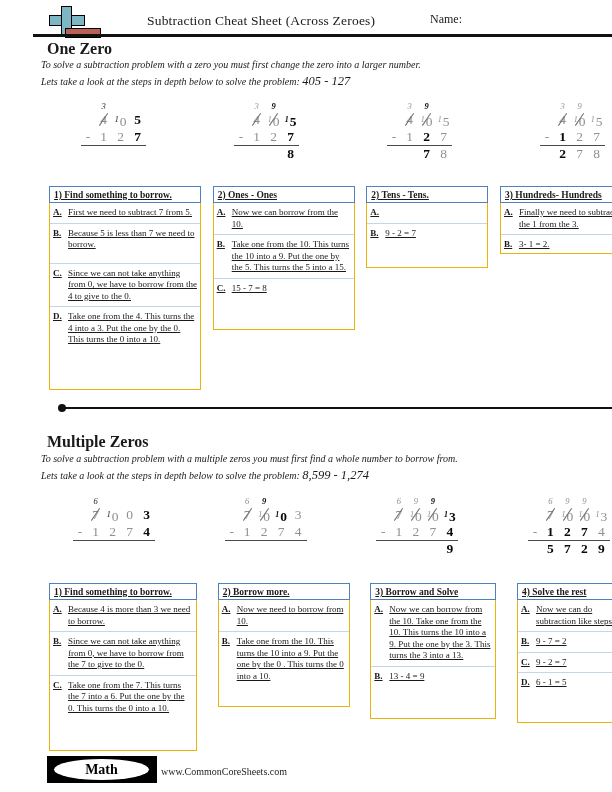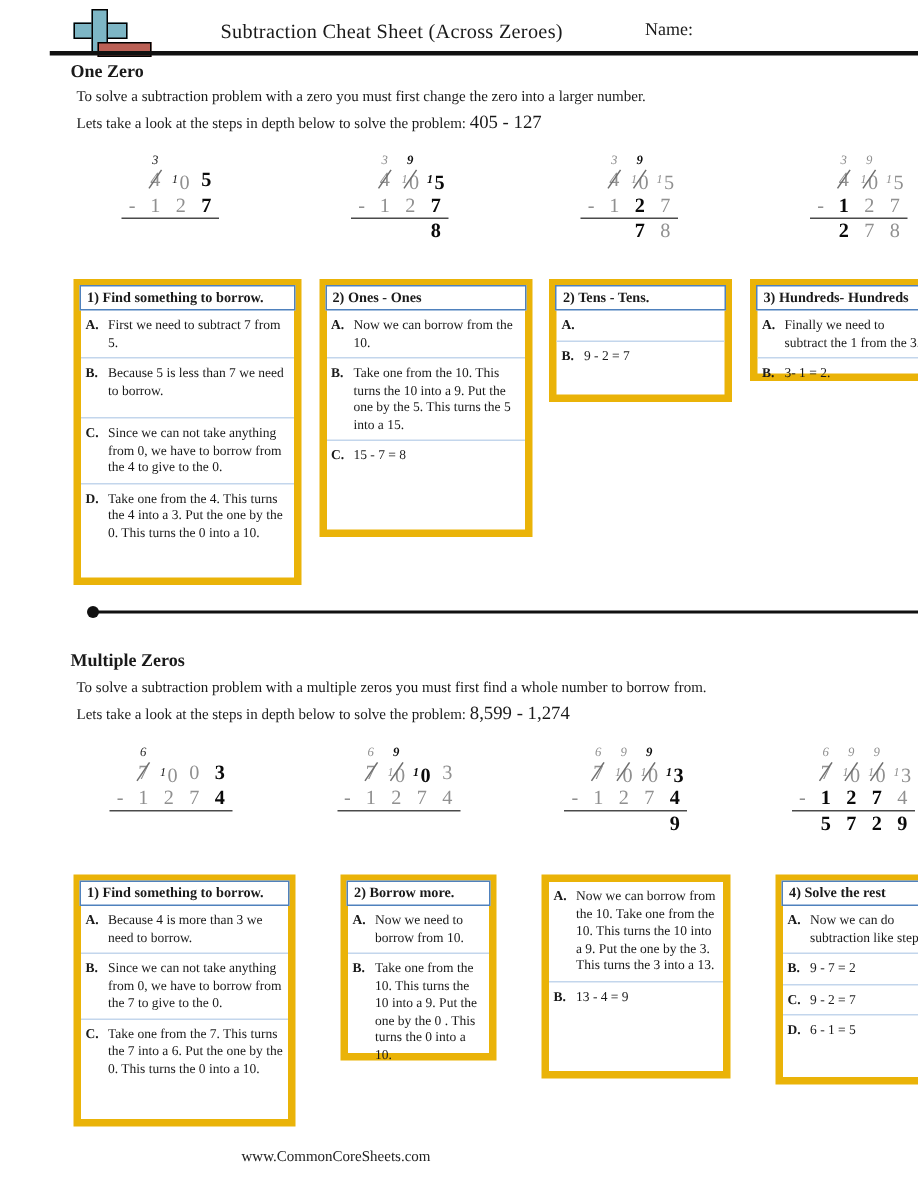--- a/index.html
+++ b/index.html
@@ -10,22 +10,22 @@
   
   .logo { position:absolute; left:13px; top:4px; width:60px; height:36px; }
   .logo .pv { position:absolute; left:15px; top:2px; width:11px; height:30px; background:#7db6c5; border:1.6px solid #000; }
   .logo .ph { position:absolute; left:3px; top:11px; width:36px; height:11px; background:#7db6c5; border:1.6px solid #000; }
   .logo .bar { position:absolute; left:19px; top:24px; width:36px; height:10px; background:#bb6055; border:1.6px solid #000; }
   .hdr-title { position:absolute; left:114px; top:13px; font-size:13.5px; letter-spacing:.2px; }
   .hdr-name { position:absolute; left:397px; top:12px; font-size:12px; }
   .hdr-rule { position:absolute; left:0; top:34px; width:612px; height:3px; background:#111; }
 
   
-  .sec-head { position:absolute; left:14px; font-size:12px; font-weight:bold; }
-  .intro { position:absolute; left:18px; font-size:10px; line-height:1.5; }
+  .sec-head { position:absolute; left:14px; font-size:16px; font-weight:bold; }
+  .intro { position:absolute; left:8px; font-size:10px; line-height:1.5;font-style:italic; }
   .prob-inline { font-size:12.5px; }
 
   
   .probrow { position:absolute; display:flex; justify-content:space-between; }
   #prow1 { top:99px; left:48px; width:524px; }
   #prow2 { top:494px; left:40px; width:537px; }
   .prob { display:inline-block; }
   .prow { display:flex; height:17px; }
   .prow.carry { height:13px; align-items:flex-end; }
   .prow.sub { border-bottom:1.6px solid #4a4a4a; }
@@ -35,33 +35,33 @@
   .g { color:#909090; }
   .b { color:#0a0a0a; font-weight:bold; }
   .sp { font-size:8px; font-style:italic; vertical-align:4px; margin-right:1px; }
   .sd { color:#111; }
   .x::after { content:""; position:absolute; left:8px; top:0px; height:15px; width:1.3px; background:#6e6e6e; transform:rotate(34deg); }
 
   
   .boxrow { position:absolute; left:16px; width:578px; display:flex; justify-content:space-between; align-items:flex-start; }
   #boxes1 { top:186px; }
   #boxes2 { top:583px; }
-  .sbox { border:5px solid #eab308; background:#fff; }
+  .sbox { border:1px solid #eab308; background:#fff;text-decoration:underline; }
   .sbox-title { border:1.5px solid #4f81bd; margin:-1px -1px 0 -1px; padding:3px 4px 2px 4px; font-weight:bold; font-size:9.5px; background:#fff; }
   .item { display:flex; padding:4px 3px 4px 3px; font-size:9px; line-height:1.28; }
   .item + .item { border-top:1px solid #c3d6ec; }
   .lt { flex:none; width:15px; font-weight:bold; }
   .tx { flex:1; }
   #boxes1 .sbox:nth-child(1){ width:152px; height:204px; }
-  #boxes1 .sbox:nth-child(2){ width:142px; height:172px; }
+  #boxes1 .sbox:nth-child(2){ width:142px; height:144px; }
   #boxes1 .sbox:nth-child(3){ width:122px; height:82px; }
   #boxes1 .sbox:nth-child(4){ width:127px; height:68px; }
   #boxes1 .sbox:nth-child(1) .item:nth-child(3){ min-height:40px; }
   #boxes2 .sbox:nth-child(1){ width:148px; height:168px; }
-  #boxes2 .sbox:nth-child(2){ width:104px; height:124px; }
+  #boxes2 .sbox:nth-child(2){ width:132px; height:124px; }
   #boxes2 .sbox:nth-child(3){ width:126px; height:136px; }
   #boxes2 .sbox:nth-child(4){ width:110px; height:140px; }
   #boxes2 .sbox:nth-child(3) .item:nth-child(3){ min-height:34px; }
 
   
   .divider { position:absolute; left:28px; top:407px; width:556px; height:2px; background:#111; }
   .divider::before, .divider::after { content:""; position:absolute; top:-3px; width:8px; height:8px; border-radius:50%; background:#111; }
   .divider::before { left:-3px; }
   .divider::after { right:-3px; }
 
@@ -397,20 +397,21 @@
         <div class="item">
           <span class="lt">A.</span>
           <span class="tx">Now we need to borrow from 10.</span>
         </div>
         <div class="item">
           <span class="lt">B.</span>
           <span class="tx">Take one from the 10. This turns the 10 into a 9. Put the one by the 0 . This turns the 0 into a 10.</span>
         </div>
       </div>
       <div class="sbox">
+        <div class="sbox-title">3) Borrow and Solve</div>
         <div class="item">
           <span class="lt">A.</span>
           <span class="tx">Now we can borrow from the 10. Take one from the 10. This turns the 10 into a 9. Put the one by the 3. This turns the 3 into a 13.</span>
         </div>
         <div class="item">
           <span class="lt">B.</span>
           <span class="tx">13 - 4 = 9</span>
         </div>
       </div>
       <div class="sbox">
@@ -427,15 +428,20 @@
           <span class="lt">C.</span>
           <span class="tx">9 - 2 = 7</span>
         </div>
         <div class="item">
           <span class="lt">D.</span>
           <span class="tx">6 - 1 = 5</span>
         </div>
       </div>
     </div>
 
+  <div class="badge">
+    <div class="ell">
+      <span>Math</span>
+    </div>
+  </div>
   <div class="site">www.CommonCoreSheets.com</div>
 
 </div>
 
 </body></html>

